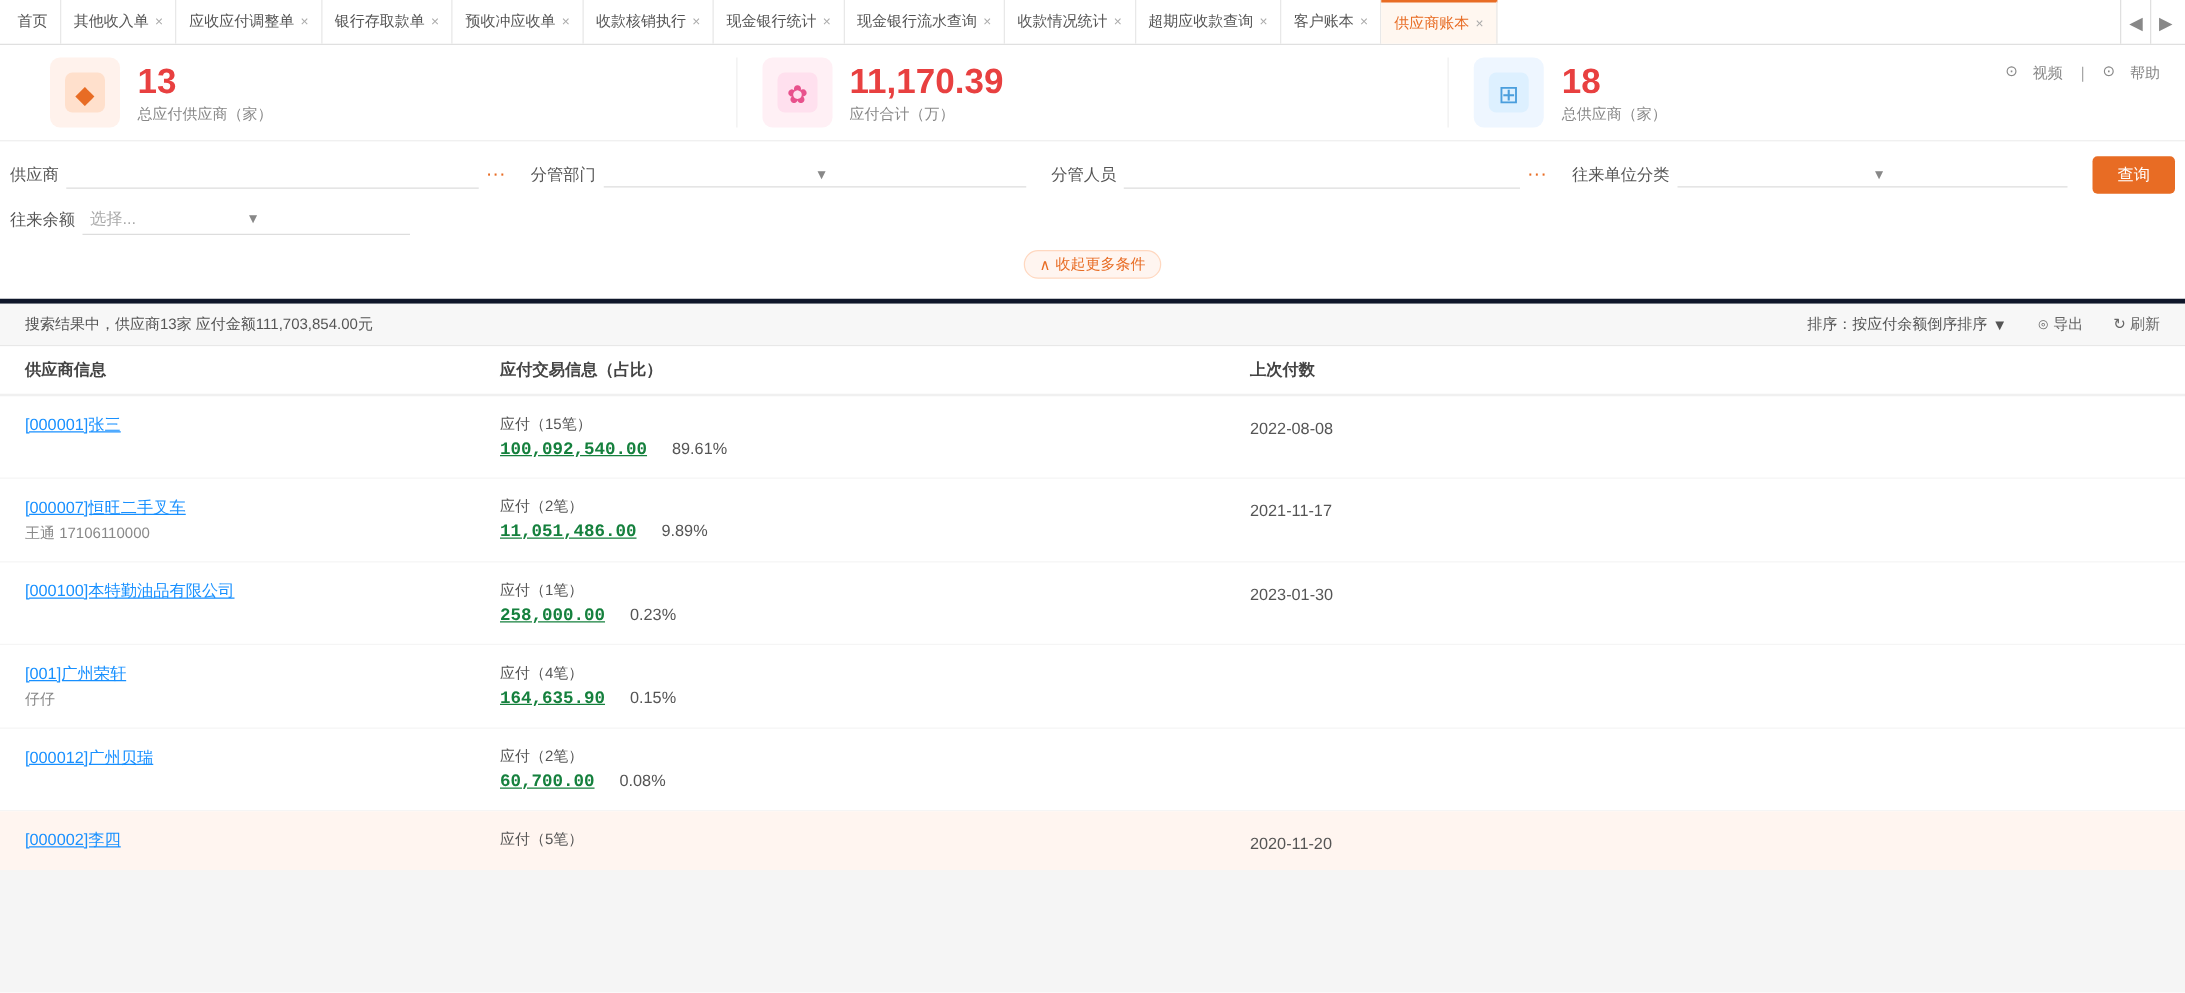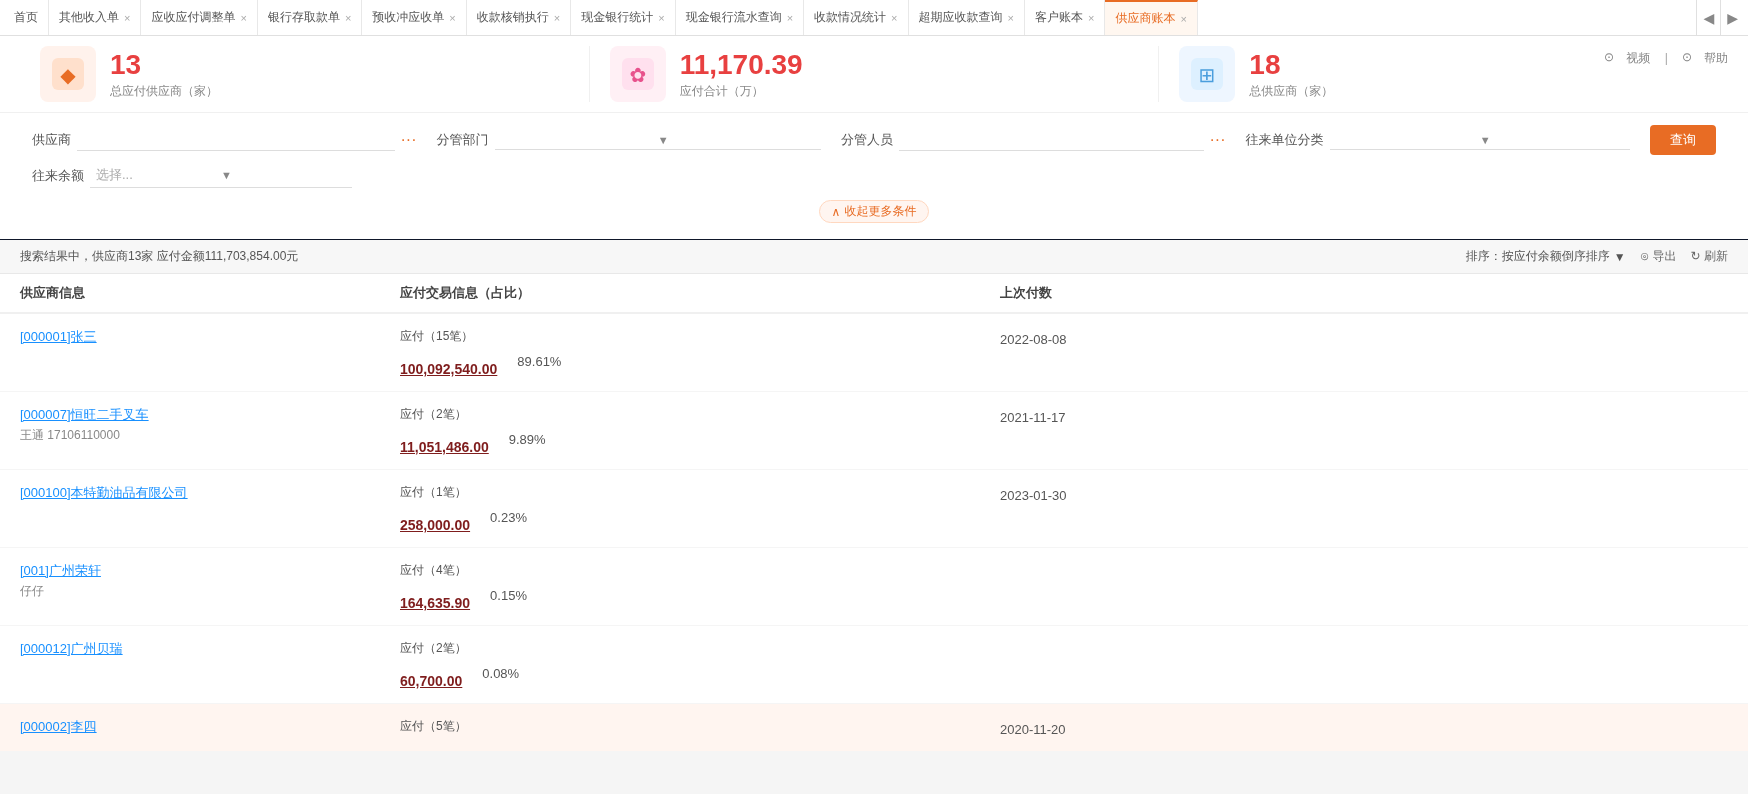--- a/index.html
+++ b/index.html
@@ -70,22 +70,22 @@
       font-size: 12px;
       color: #888;
       display: flex;
       gap: 10px;
     }
     .summary-right a { color: #888; text-decoration: none; cursor: pointer; }
 
     
     .filter-area {
       background: #fff;
-      padding: 12px 32px 8px;
-      border-bottom: 1px solid #0f172a;
+      padding: 12px 8px 8px;
+      border-bottom: 4px solid #0f172a;
     }
     .filter-row {
       display: flex;
       align-items: center;
       margin-bottom: 8px;
       gap: 20px;
     }
     .filter-item {
       display: flex;
       align-items: center;
@@ -150,21 +150,21 @@
       display: flex;
       align-items: center;
       justify-content: space-between;
       border-bottom: 1px solid #e8e8e8;
       font-size: 12px;
       color: #555;
     }
     .result-actions {
       display: flex;
       align-items: center;
-      gap: 14px;
+      gap: 24px;
       color: #666;
     }
     .result-actions span { cursor: pointer; }
     .sort-select {
       display: inline-flex;
       align-items: center;
       gap: 4px;
       cursor: pointer;
       color: #555;
     }
@@ -193,21 +193,21 @@
       align-items: flex-start;
       cursor: pointer;
     }
     .table-row.highlighted { background: #fff5f0; }
 
     .supplier-name { color: #1890ff; text-decoration: underline; font-size: 13px; cursor: pointer; }
     .supplier-sub { font-size: 12px; color: #888; margin-top: 3px; }
 
     .trans-info {}
     .trans-type { font-size: 12px; color: #555; }
-    .trans-amount { color: #7f1d1d; font-size: 14px; font-weight: bold; text-decoration: underline; cursor: pointer; margin-top: 16px; }
+    .trans-amount { color: #15803d; font-size: 14px; font-weight: bold; text-decoration: underline; cursor: pointer; margin-top: 4px; font-family: Liberation Mono, monospace; }
     .trans-percent { font-size: 13px; color: #555; margin-left: 20px; }
     .trans-row { display: flex; align-items: center; gap: 0; }
 
     .last-pay { font-size: 13px; color: #555; padding-top: 4px; }
   </style>
 </head>
 <body>
 
 <div class="top-nav">
 

